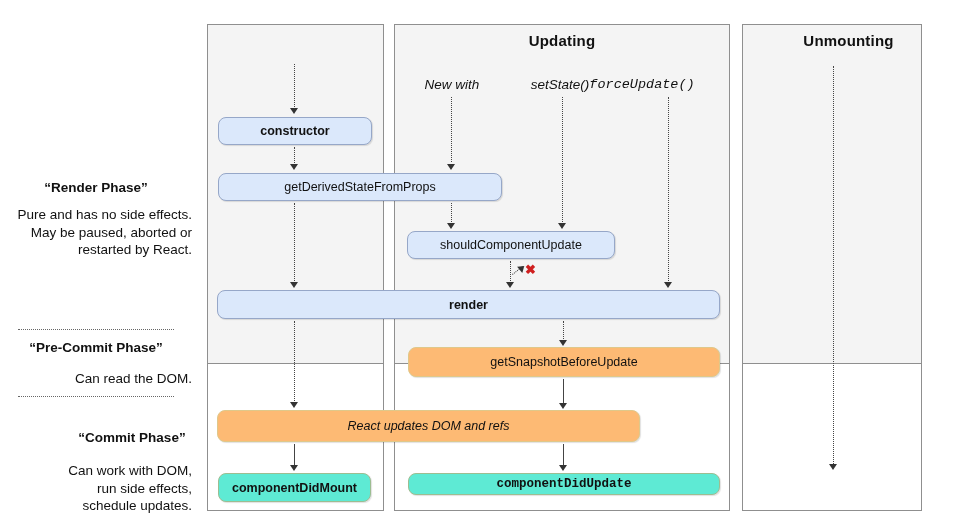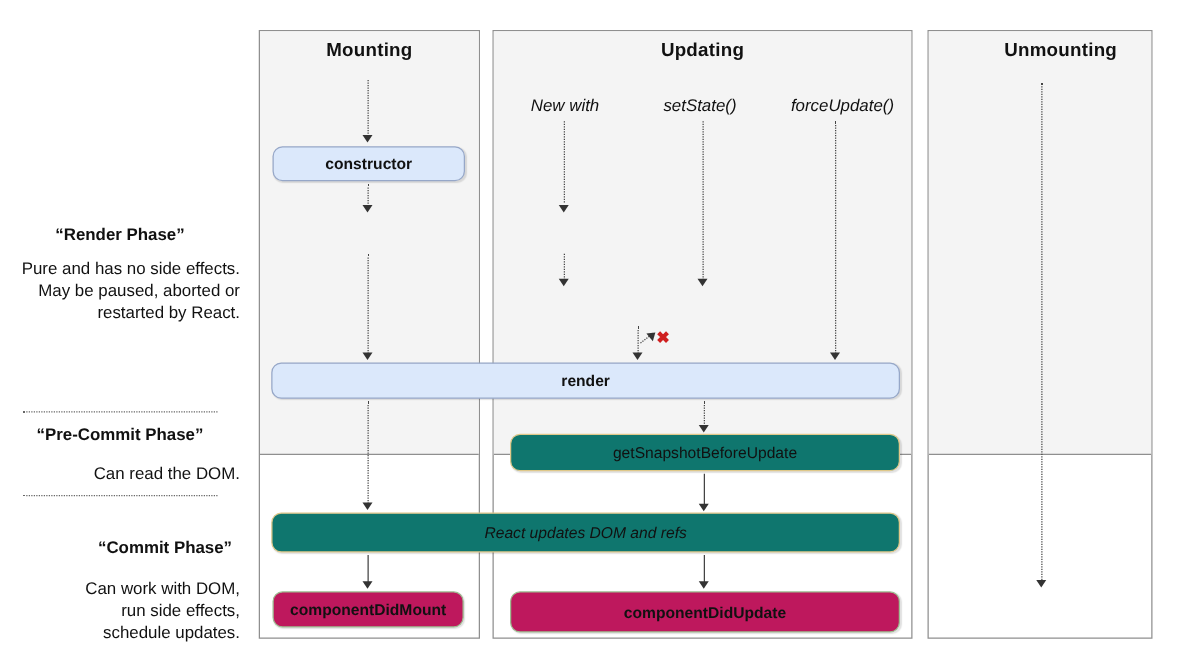--- a/index.html
+++ b/index.html
@@ -38,21 +38,21 @@
   .hdr-unmounting { left: 742px; width: 213px; }
 
   
   .trigger {
     position: absolute; top: 77px; width: 130px;
     font-size: 13.5px; font-style: italic;
     text-align: center;
   }
   .trig-newprops    { left: 387px; }
   .trig-setstate    { left: 495px; }
-  .trig-forceupdate { left: 609px; }
+  .trig-forceupdate { left: 577px; font-family: Liberation Mono, monospace; }
 
   
   .phase-title {
     position: absolute; left: 0; width: 192px;
     font-size: 13.5px; font-weight: bold; text-align: center;
   }
   .phase-desc {
     position: absolute; left: 0; width: 192px;
     font-size: 13.5px; text-align: right;
     line-height: 17.5px; white-space: pre-line;
@@ -74,33 +74,33 @@
   .box {
     position: absolute;
     box-sizing: border-box;
     border: 1px solid;
     border-radius: 8px;
     display: flex; align-items: center; justify-content: center;
     font-size: 12.5px;
     box-shadow: 1px 1px 1px rgba(0,0,0,0.12);
   }
   .blue   { background: #dbe8fb; border-color: #96a7c8; }
-  .yellow { background: #0f766e; border-color: #dfc88a; }
-  .green  { background: #be185d; border-color: #9dbd91; text-align: center; }
+  .yellow { background: #fdba74; border-color: #dfc88a; }
+  .green  { background: #5eead4; border-color: #9dbd91; text-align: center; }
   .bold   { font-weight: bold; }
   .italic { font-style: italic; }
 
   .b-ctor   { left: 218px; top: 117px; width: 154px; height: 28px; }
   .b-gdsfp  { left: 218px; top: 173px; width: 284px; height: 28px; }
   .b-scu    { left: 407px; top: 231px; width: 208px; height: 28px; }
   .b-render { left: 217px; top: 290px; width: 503px; height: 29px; }
   .b-gsbu   { left: 408px; top: 347px; width: 312px; height: 30px; }
-  .b-rud    { left: 217px; top: 410px; width: 503px; height: 32px; }
+  .b-rud    { left: 217px; top: 410px; width: 423px; height: 32px; }
   .b-cdm    { left: 218px; top: 473px; width: 153px; height: 29px; }
-  .b-cdu    { left: 408px; top: 473px; width: 312px; height: 33px; }
+  .b-cdu    { left: 408px; top: 473px; width: 312px; height: 22px; font-family: Liberation Mono, monospace; }
   .b-cwu    { left: 761px; top: 472px; width: 151px; height: 30px; }
 
   
   .vdot, .vsolid { position: absolute; width: 0; }
   .vdot   { border-left: 1.5px dotted #444; }
   .vsolid { border-left: 1.3px solid #444; }
   .ah {
     position: absolute; width: 0; height: 0;
     border-left: 4px solid transparent;
     border-right: 4px solid transparent;
@@ -131,21 +131,20 @@
   <div class="col col-mounting">
     <div class="col-top"></div>
   </div>
   <div class="col col-updating">
     <div class="col-top"></div>
   </div>
   <div class="col col-unmounting">
     <div class="col-top"></div>
   </div>
 
-  <div class="col-header hdr-mounting">Mounting</div>
   <div class="col-header hdr-updating">Updating</div>
   <div class="col-header hdr-unmounting">Unmounting</div>
 
   <div class="trigger trig-newprops">New with</div>
   <div class="trigger trig-setstate">setState()</div>
   <div class="trigger trig-forceupdate">forceUpdate()</div>
 
   <div class="phase-title pt-render">“Render Phase”</div>
   <div class="phase-desc pd-render">Pure and has no side effects.
 May be paused, aborted or
@@ -199,19 +198,21 @@
   <div class="vsolid" style="left:563px; top:379px; height:27px;"></div>
   <div class="ah" style="left:559px; top:403px;"></div>
 
   <div class="vsolid" style="left:294px; top:444px; height:24px;"></div>
   <div class="ah" style="left:290px; top:465px;"></div>
 
   <div class="vsolid" style="left:563px; top:444px; height:24px;"></div>
   <div class="ah" style="left:559px; top:465px;"></div>
 
   <div class="box blue bold b-ctor">constructor</div>
+  <div class="box blue b-gdsfp">getDerivedStateFromProps</div>
+  <div class="box blue b-scu">shouldComponentUpdate</div>
   <div class="box blue bold b-render">render</div>
   <div class="box yellow b-gsbu">getSnapshotBeforeUpdate</div>
   <div class="box yellow italic b-rud">React updates DOM and refs</div>
   <div class="box green bold b-cdm">componentDidMount</div>
   <div class="box green bold b-cdu">componentDidUpdate</div>
 
 </div>
 
 </body></html>

